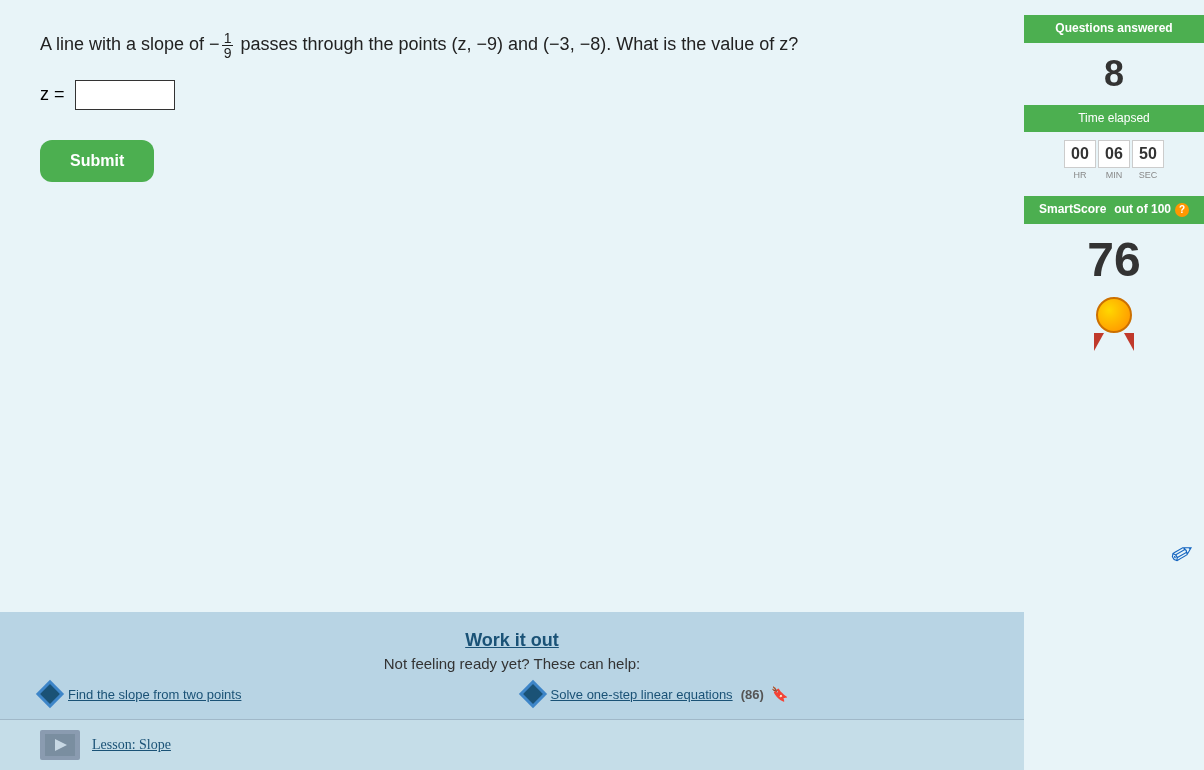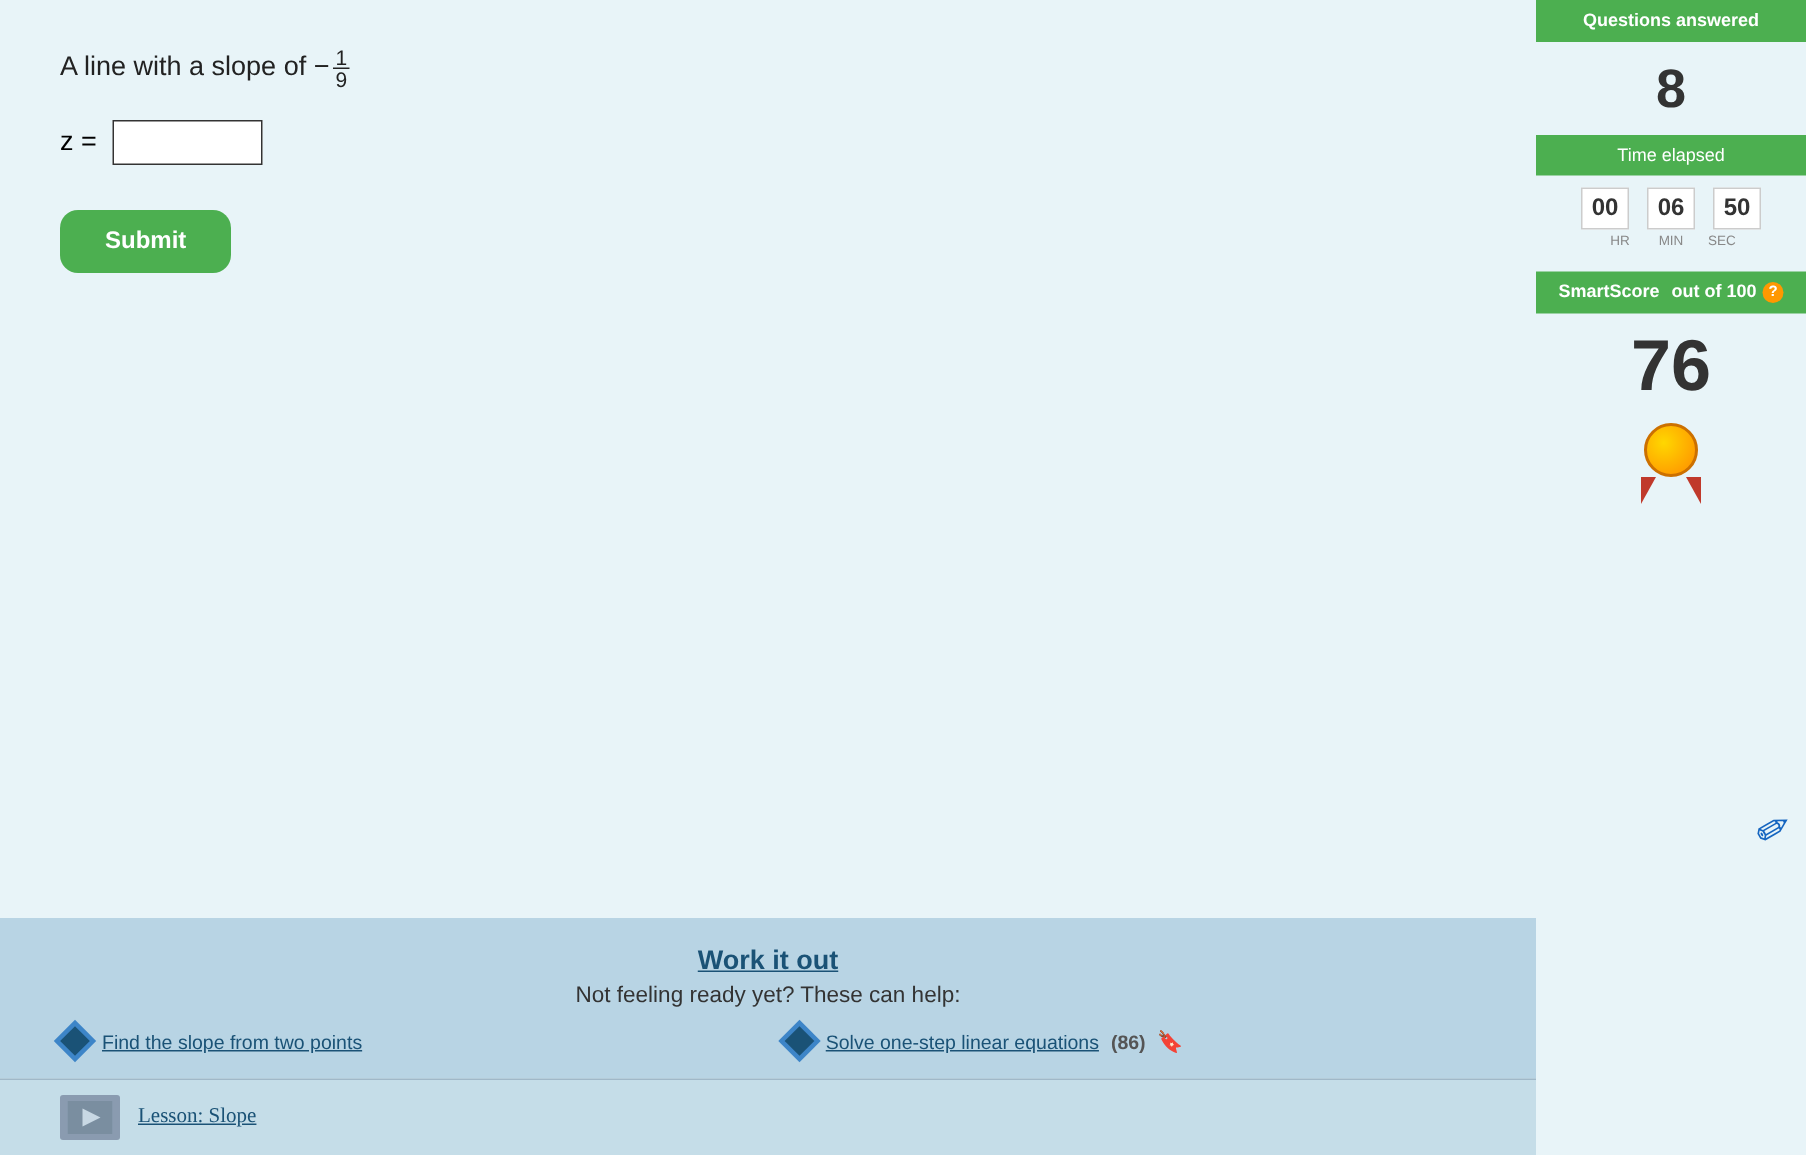--- a/index.html
+++ b/index.html
@@ -27,21 +27,21 @@
     .sidebar {
       position: absolute;
       top: 0;
       right: 0;
       width: 180px;
       height: 666px;
       background: #e8f4f8;
       display: flex;
       flex-direction: column;
       align-items: center;
-      padding-top: 0;
+      padding-top: 15px;
     }
 
     
     .video-btn {
       position: absolute;
       top: 15px;
       right: 185px;
       display: flex;
       align-items: center;
       gap: 5px;
@@ -102,21 +102,21 @@
       padding: 6px 10px;
       width: 100%;
       line-height: 1.3;
       font-family: Arial, sans-serif;
     }
 
     .time-display {
       display: flex;
       align-items: flex-start;
       justify-content: center;
-      gap: 12px;
+      gap: 2px;
       padding: 8px 5px 2px;
       font-family: Arial, sans-serif;
     }
 
     .time-box {
       background: white;
       border: 1px solid #ccc;
       padding: 4px 6px;
       font-size: 16px;
       font-weight: bold;
@@ -427,21 +427,21 @@
   </div>
 </div>
 
 <div class="pencil-icon">✏</div>
 
 <div class="main-content">
   <div class="question-text">
     <span>A line with a slope of −</span><span class="math-frac">
         <span class="frac-num">1</span>
         <span class="frac-den">9</span>
-      </span>
+      </span><span> passes through the points (z, −9) and (−3, −8). What is the value of z?</span>
   </div>
 
   <div class="answer-row">
     <span>z =</span>
     <input type="text" class="answer-input" style="">
   </div>
 
   <button class="submit-btn">Submit</button>
 </div>
 

